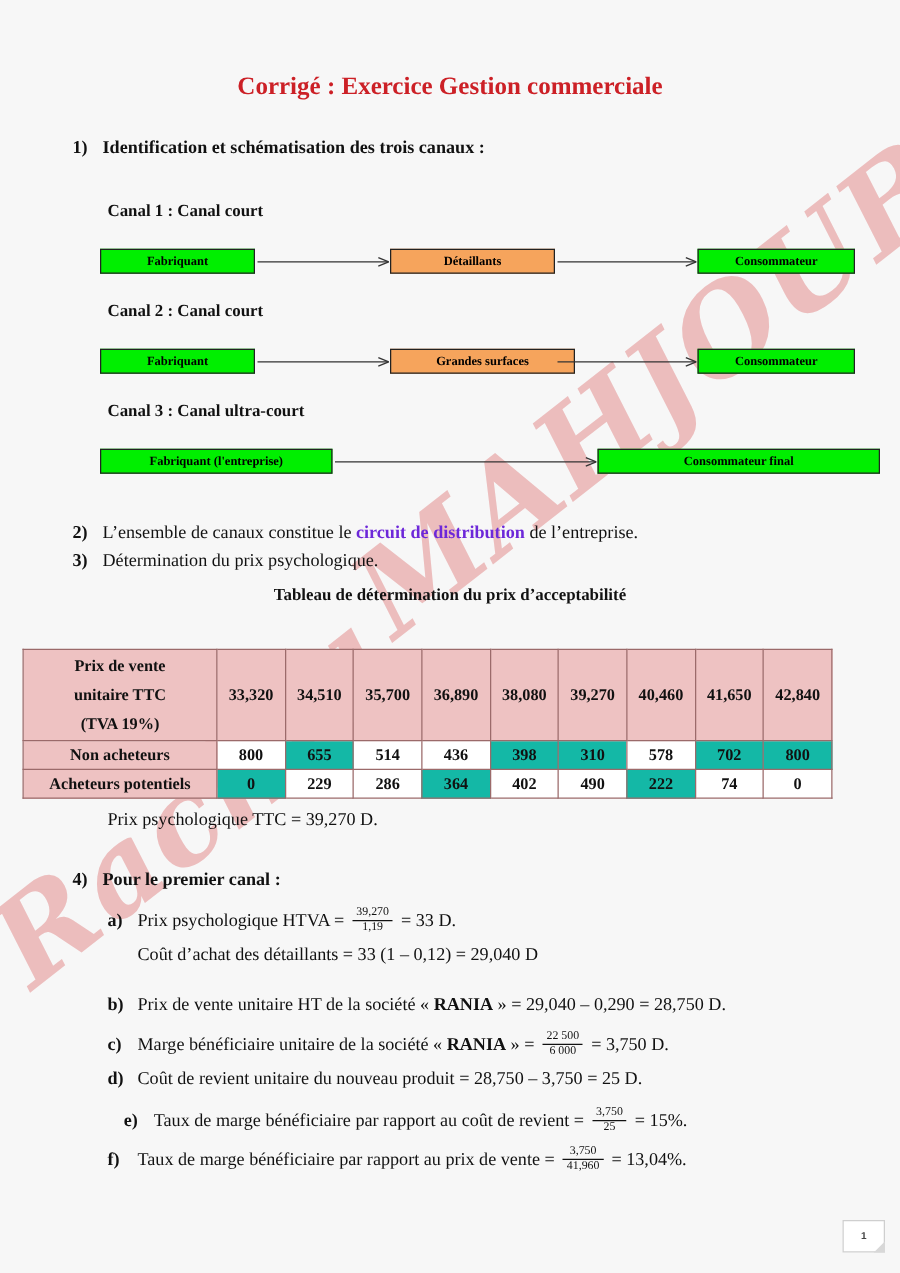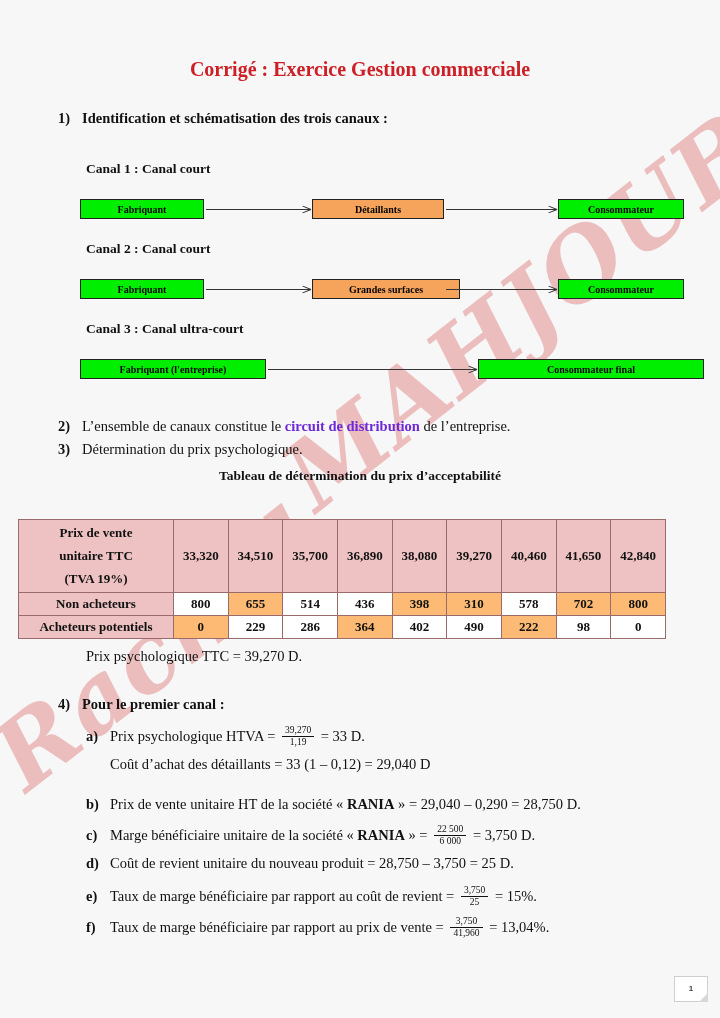--- a/index.html
+++ b/index.html
@@ -165,21 +165,21 @@
   td.rowlabel {
     background: #eec2c2;
     width: 154px;
   }
   td.hdr-label {
     background: #eec2c2;
     line-height: 1.75;
     padding: 4px 0;
   }
   td.val { background: #ffffff; }
-  td.hl  { background: #fdba74; }
+  td.hl  { background: #14b8a6; }
 
   .para {
     position: absolute;
     font-size: 14.5px;
   }
 
   
   .frac {
     display: inline-block;
     vertical-align: middle;
@@ -315,21 +315,21 @@
       </tr>
       <tr>
         <td class="rowlabel">Acheteurs potentiels</td>
         <td class="hl">0</td>
         <td class="val">229</td>
         <td class="val">286</td>
         <td class="hl">364</td>
         <td class="val">402</td>
         <td class="val">490</td>
         <td class="hl">222</td>
-        <td class="val">98</td>
+        <td class="val">74</td>
         <td class="val">0</td>
       </tr>
     </tbody>
   </table>
 
   <div class="para" style="left:86px; top:648px;">Prix psychologique TTC = 39,270 D.</div>
 
   <div class="num-item" style="left:58px; top:696px;">
     <span class="marker">4)</span><span class="bold">Pour le premier canal :</span>
   </div>
@@ -345,21 +345,21 @@
   </div>
 
   <div class="num-item" style="left:86px; top:825px;">
     <span class="marker">c)</span><span>Marge bénéficiaire unitaire de la société « </span><span class="bold">RANIA</span><span> » = </span><span class="frac"><span class="nu">22 500</span><span class="de">6 000</span></span><span> = 3,750 D.</span>
   </div>
 
   <div class="num-item" style="left:86px; top:855px;">
     <span class="marker">d)</span><span>Coût de revient unitaire du nouveau produit = 28,750 – 3,750 = 25 D.</span>
   </div>
 
-  <div class="num-item" style="left:86px; top:886px;">
+  <div class="num-item" style="left:99px; top:886px;">
     <span class="marker">e)</span><span>Taux de marge bénéficiaire par rapport au coût de revient = </span><span class="frac"><span class="nu">3,750</span><span class="de">25</span></span><span> = 15%.</span>
   </div>
 
   <div class="num-item" style="left:86px; top:917px;">
     <span class="marker">f)</span><span>Taux de marge bénéficiaire par rapport au prix de vente = </span><span class="frac"><span class="nu">3,750</span><span class="de">41,960</span></span><span> = 13,04%.</span>
   </div>
 
   <div id="pagebadge">
     <span class="n">1</span>
     <span class="fold"></span>

